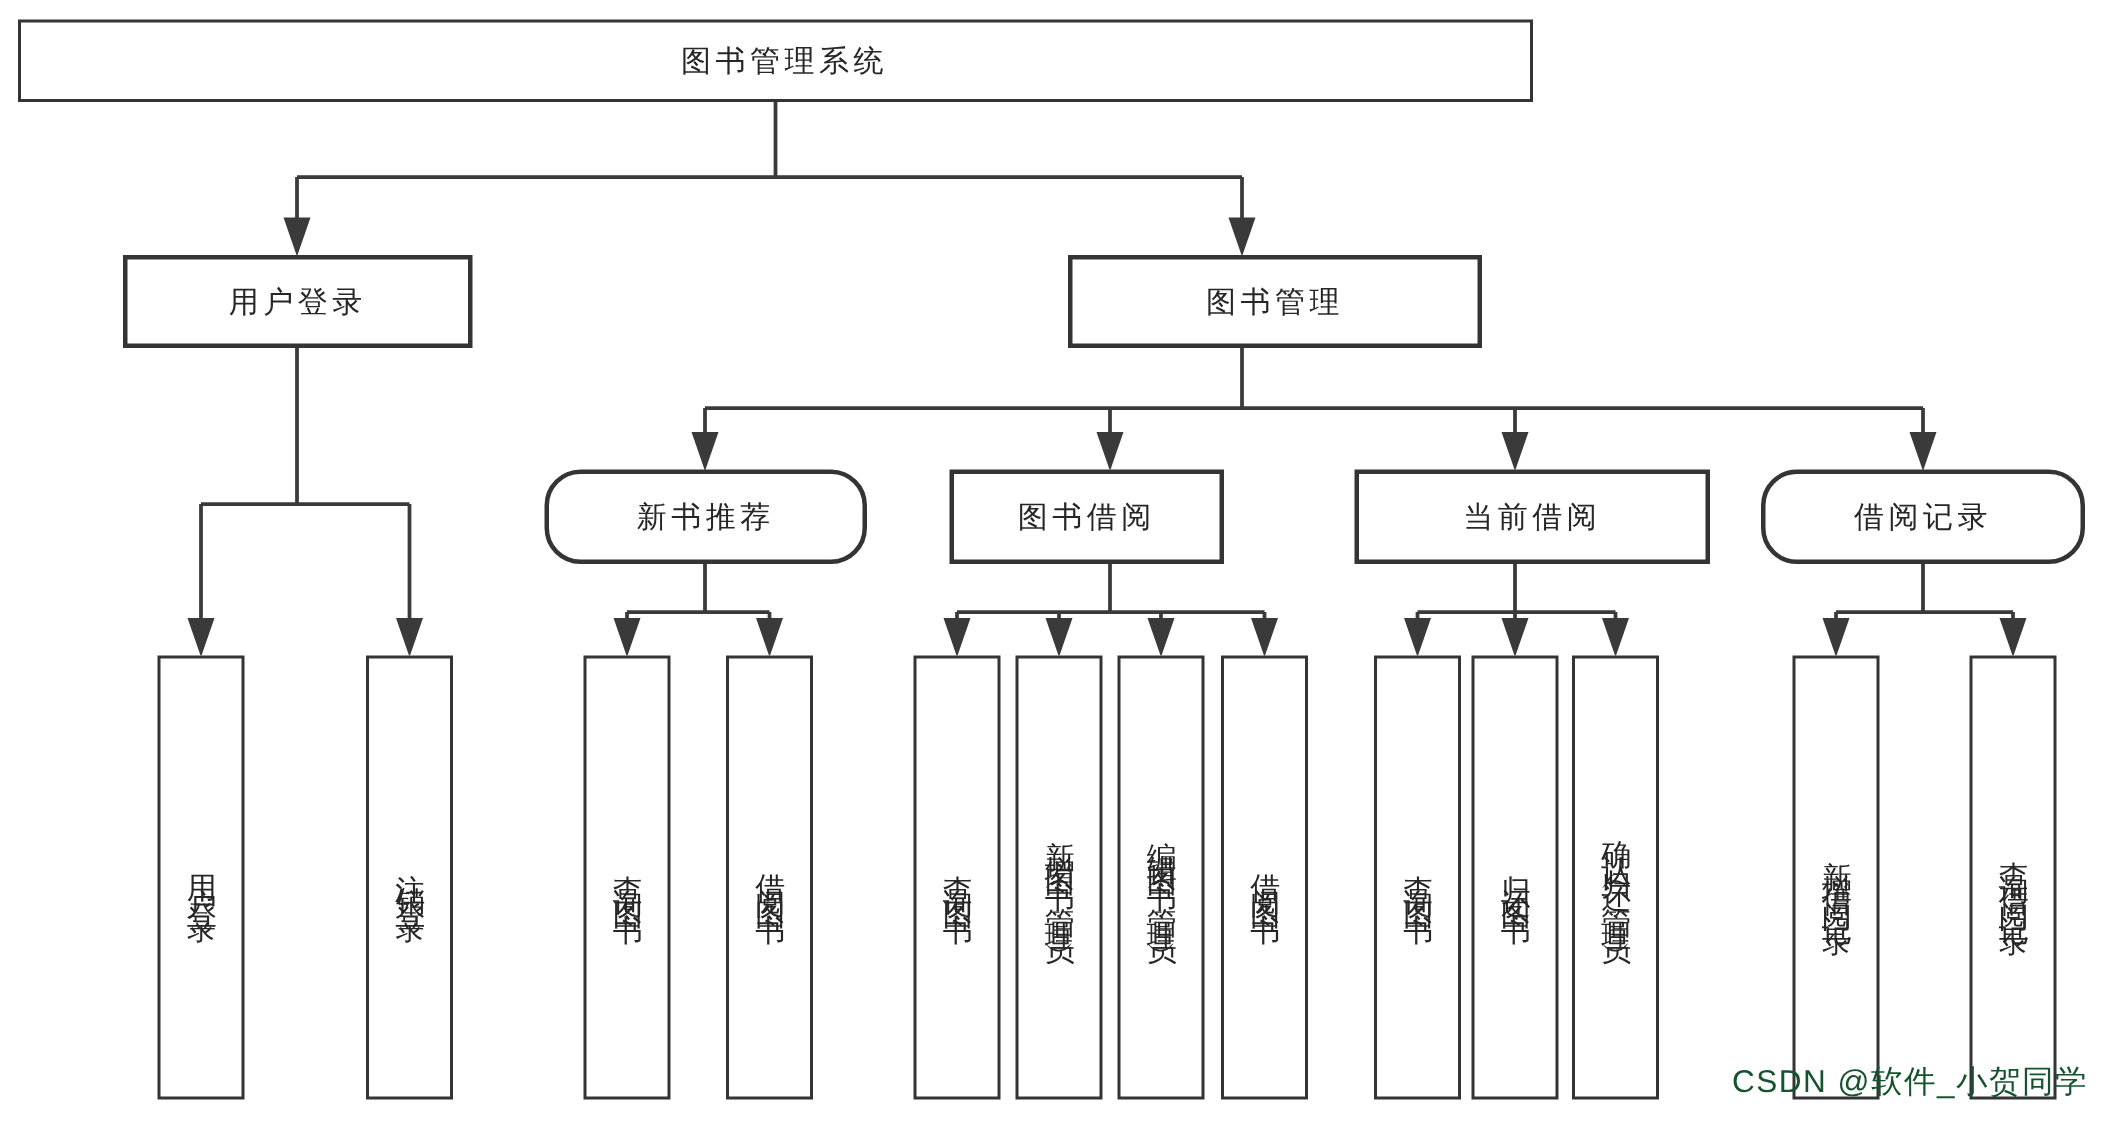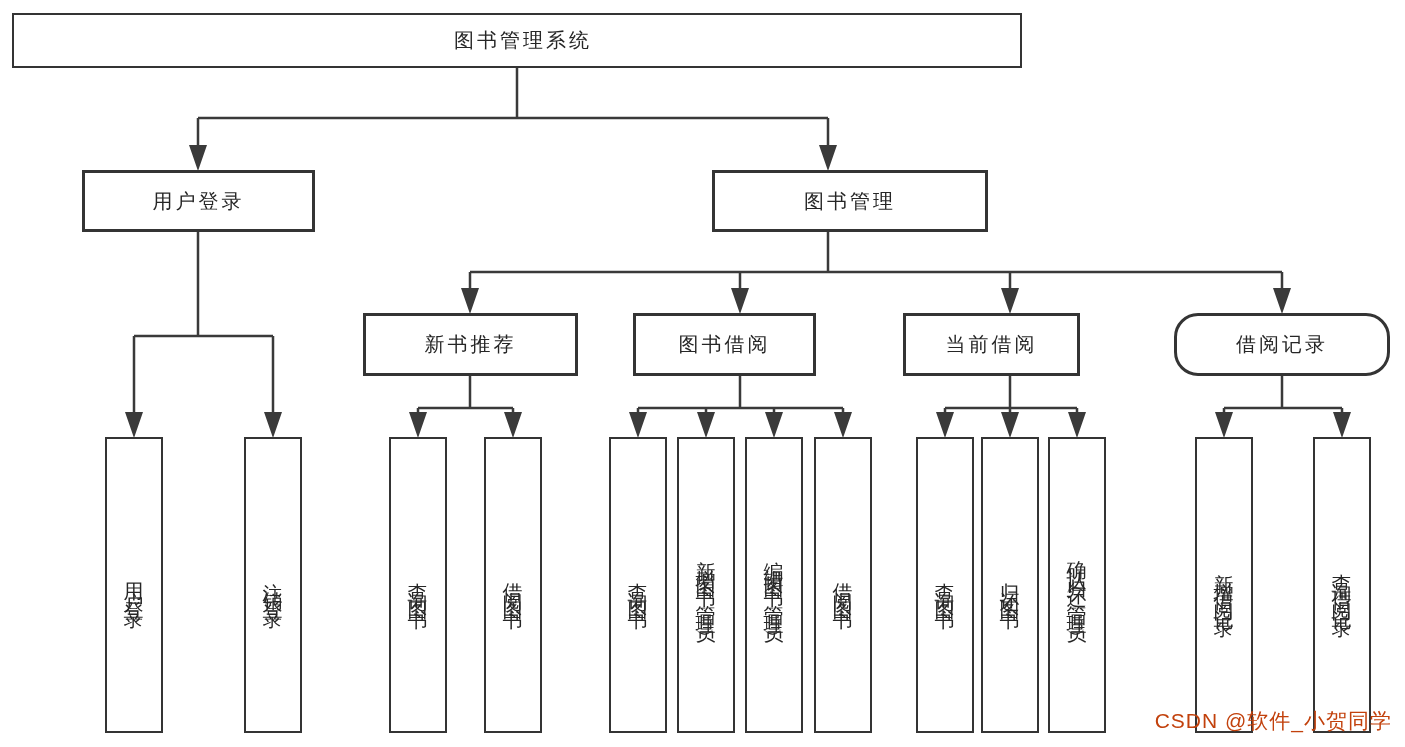--- a/index.html
+++ b/index.html
@@ -51,21 +51,21 @@
     font-size: 20px;
     letter-spacing: 9px;
     line-height: 1;
   }
   .watermark {
     position: absolute;
     top: 707px;
     right: 13px;
     font-size: 21px;
     letter-spacing: 1px;
-    color: #c2410c;
+    color: #14532d;
     z-index: 5;
     white-space: nowrap;
   }
 </style>
 </head>
 <body>
 
 <div id="canvas">
 
   <svg id="connectors" viewBox="0 0 1405 747" xmlns="http://www.w3.org/2000/svg">
@@ -90,23 +90,23 @@
 
     <path d="M1282 376 V408 M1224 408 H1342 M1224 408 V414 M1342 408 V414" fill="none" stroke="#3a3a3a" stroke-width="2.5"></path>
     <path d="M1215 412 L1233 412 L1224 438 Z M1333 412 L1351 412 L1342 438 Z" fill="#3a3a3a"></path>
   </svg>
 
   <div class="node hbox root" style="left:12px; top:13px; width:1010px; height:55px;padding-left:12px;">图书管理系统</div>
 
   <div class="node hbox" style="left:82px; top:170px; width:233px; height:62px;">用户登录</div>
   <div class="node hbox" style="left:712px; top:170px; width:276px; height:62px;">图书管理</div>
 
-  <div class="node hbox" style="left:363px; top:313px; width:215px; height:63px;">新书推荐</div>
+  <div class="node hbox" style="left:363px; top:313px; width:215px; height:63px;border-radius:24px;">新书推荐</div>
   <div class="node hbox" style="left:633px; top:313px; width:183px; height:63px;">图书借阅</div>
-  <div class="node hbox" style="left:903px; top:313px; width:177px; height:63px;">当前借阅</div>
+  <div class="node hbox" style="left:903px; top:313px; width:237px; height:63px;">当前借阅</div>
   <div class="node hbox" style="left:1174px; top:313px; width:216px; height:63px;border-radius:24px;">借阅记录</div>
 
   <div class="node vbox" style="left:105px;">用户登录</div>
   <div class="node vbox" style="left:244px;">注销登录</div>
 
   <div class="node vbox" style="left:389px;">查询图书</div>
   <div class="node vbox" style="left:484px;">借阅图书</div>
 
   <div class="node vbox" style="left:609px;">查询图书</div>
   <div class="node vbox" style="left:677px;">新增图书（管理员）</div>

